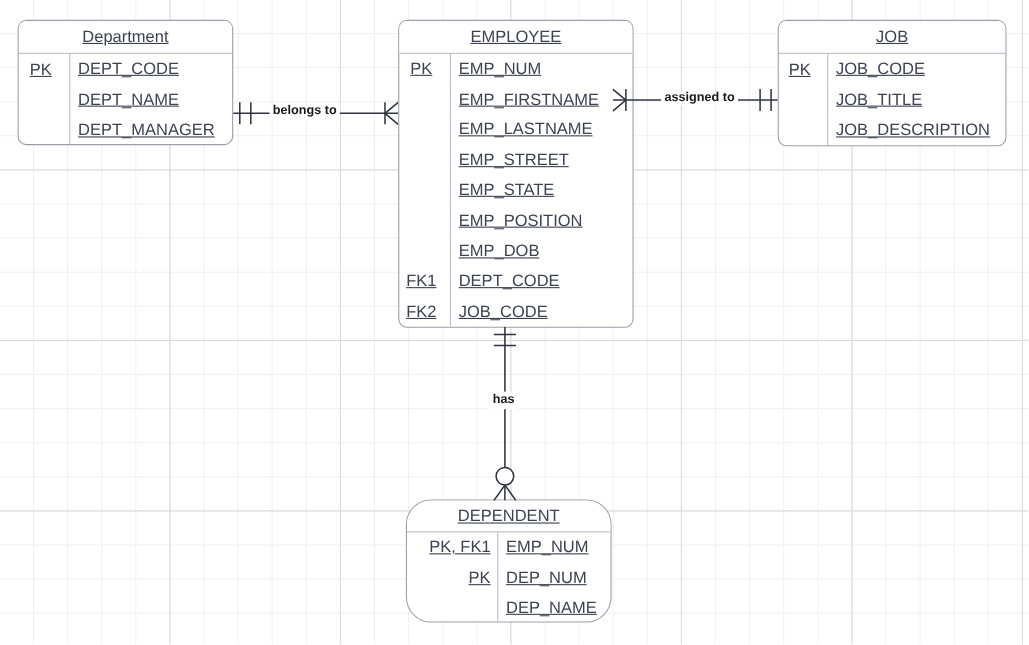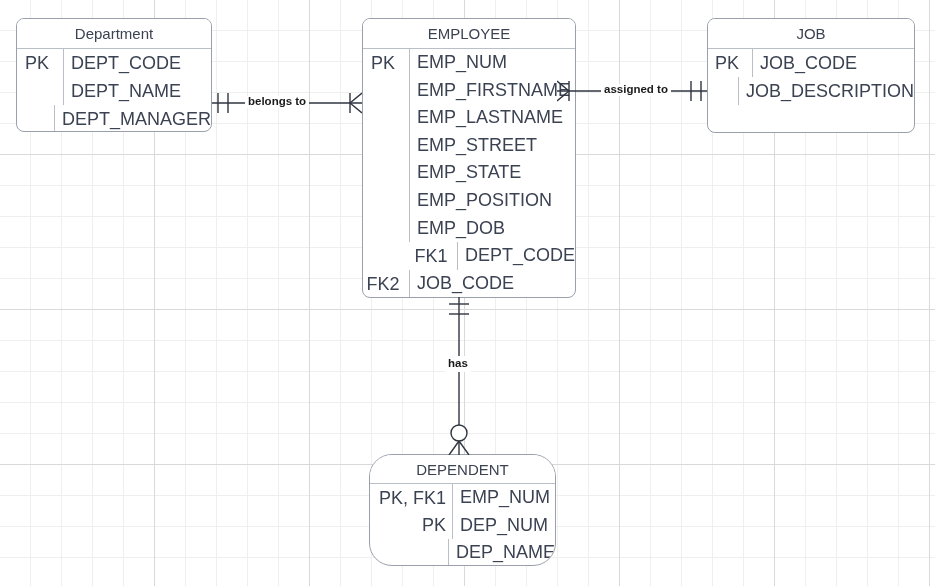--- a/index.html
+++ b/index.html
@@ -31,43 +31,43 @@
 
   
   .entity {
     position: absolute;
     box-sizing: border-box;
     background: #ffffff;
     border: 1px solid #9aa0ab;
     border-radius: 8px;
     color: #3b4252;
     overflow: hidden;
+    text-decoration: underline;
   }
   .entity-header {
     text-align: center;
     font-size: 15px;
     line-height: 1;
     color: #3b4252;
     border-bottom: 1px solid #b9bec7;
     display: flex;
     align-items: center;
     justify-content: center;
     background: #ffffff;
   }
   .entity-body {
     position: relative;
     display: flex;
     flex-direction: column;
   }
   .attr-row {
     display: flex;
     align-items: center;
-    font-size: 18px;
+    font-size: 15px;
     line-height: 1;
-    justify-content: flex-end;
   }
   .attr-key {
     box-sizing: border-box;
     flex: 0 0 auto;
     text-align: center;
     padding-right: 6px;
     color: #3b4252;
     white-space: nowrap;
   }
   .attr-key.right {
@@ -148,37 +148,41 @@
         <span class="attr-name" style="height:27.6px; line-height:27.6px;">EMP_STATE</span>
       </div>
       <div class="attr-row" style="height:27.6px;">
         <span class="attr-key" style="width:46px;"></span>
         <span class="attr-name" style="height:27.6px; line-height:27.6px;">EMP_POSITION</span>
       </div>
       <div class="attr-row" style="height:27.6px;">
         <span class="attr-key" style="width:46px;"></span>
         <span class="attr-name" style="height:27.6px; line-height:27.6px;">EMP_DOB</span>
       </div>
-      <div class="attr-row" style="height:27.6px;margin-left:48px;">
+      <div class="attr-row" style="height:27.6px;">
         <span class="attr-key" style="width:46px;">FK1</span>
         <span class="attr-name" style="height:27.6px; line-height:27.6px;">DEPT_CODE</span>
       </div>
       <div class="attr-row" style="height:27.6px;">
         <span class="attr-key" style="width:46px;">FK2</span>
         <span class="attr-name" style="height:27.6px; line-height:27.6px;">JOB_CODE</span>
       </div>
     </div>
   </div>
 
   <div class="entity" style="left:707px; top:18px; width:208px; height:115px;">
     <div class="entity-header" style="height:29px;">JOB</div>
     <div class="entity-body">
       <div class="attr-row" style="height:28px;">
         <span class="attr-key" style="width:44px;">PK</span>
         <span class="attr-name" style="height:28px; line-height:28px;">JOB_CODE</span>
+      </div>
+      <div class="attr-row" style="height:28px;">
+        <span class="attr-key" style="width:44px;"></span>
+        <span class="attr-name" style="height:28px; line-height:28px;">JOB_TITLE</span>
       </div>
       <div class="attr-row" style="height:28px;">
         <span class="attr-key" style="width:44px;"></span>
         <span class="attr-name" style="height:28px; line-height:28px;">JOB_DESCRIPTION</span>
       </div>
     </div>
   </div>
 
   <div class="entity" style="left:369px; top:454px; width:187px; height:112px;border-radius:23px;">
     <div class="entity-header" style="height:28px;">DEPENDENT</div>

